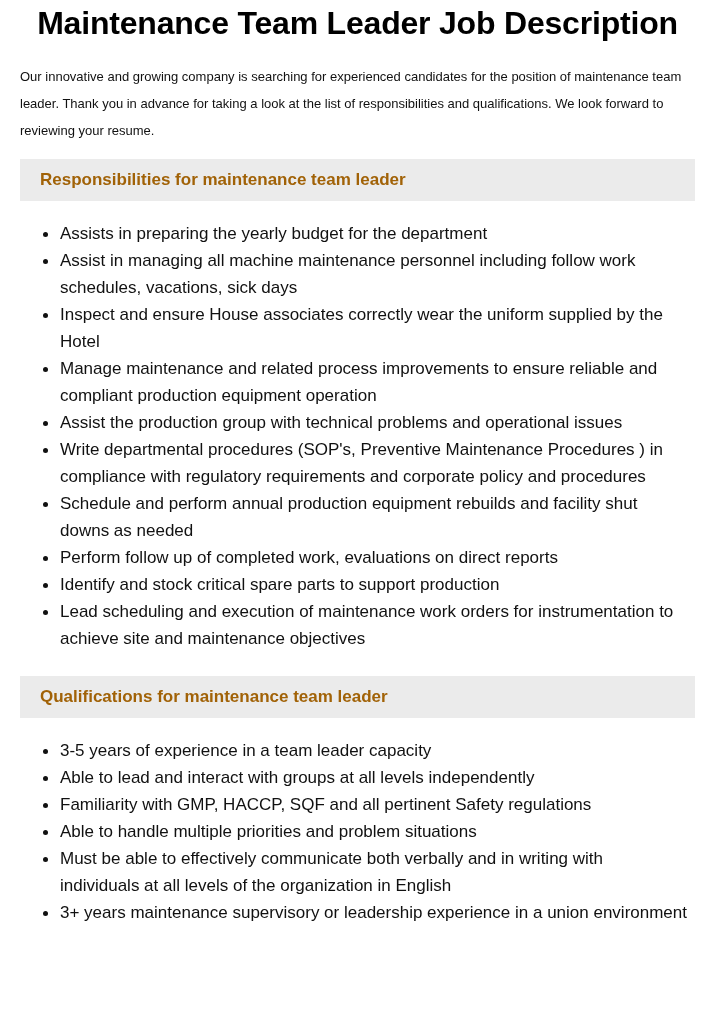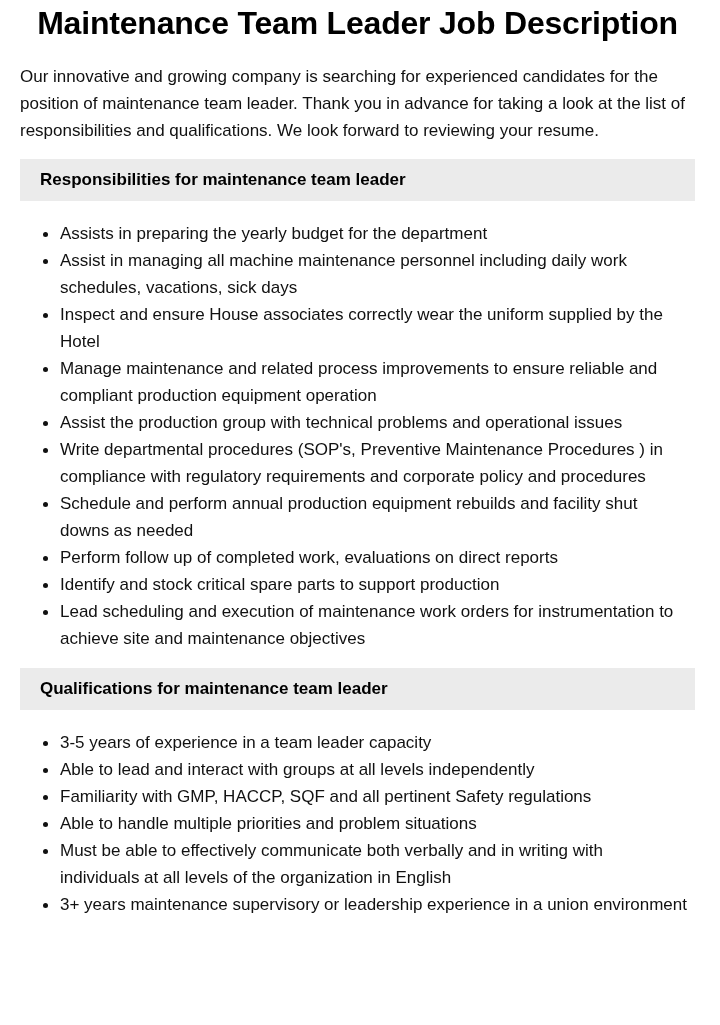--- a/index.html
+++ b/index.html
@@ -24,39 +24,39 @@
       padding-top: 3px;
       text-align: center;
       font-size: 32px;
       font-weight: bold;
       line-height: 40px;
       letter-spacing: -0.2px;
       color: #000000;
     }
     .intro {
       margin: 20px 0 0 0;
-      font-size: 17px;
+      font-size: 13px;
       line-height: 27px;
       color: #111111;
     }
     .section-header {
       margin-top: 15px;
       background: #ebebeb;
       height: 42px;
       display: flex;
       align-items: center;
       padding-left: 20px;
       font-size: 17px;
       font-weight: bold;
-      color: #000000;
+      color: #a16207;
       width: 675px;
       box-sizing: border-box;
     }
     .section-header.qual {
-      margin-top: 16px;
+      margin-top: 24px;
     }
     ul.items {
       list-style: none;
       margin: 19px 8px 0 0;
       padding: 0 0 0 40px;
     }
     ul.items li {
       position: relative;
       font-size: 17px;
       line-height: 27px;
@@ -78,21 +78,21 @@
 
 <div class="page">
   <h1 class="title">Maintenance Team Leader Job Description</h1>
 
   <p class="intro">Our innovative and growing company is searching for experienced candidates for the position of maintenance team leader. Thank you in advance for taking a look at the list of responsibilities and qualifications. We look forward to reviewing your resume.</p>
 
   <div class="section-header">Responsibilities for maintenance team leader</div>
 
   <ul class="items">
     <li>Assists in preparing the yearly budget for the department</li>
-    <li>Assist in managing all machine maintenance personnel including daily work schedules, vacations, sick days</li>
+    <li>Assist in managing all machine maintenance personnel including follow work schedules, vacations, sick days</li>
     <li>Inspect and ensure House associates correctly wear the uniform supplied by the Hotel</li>
     <li>Manage maintenance and related process improvements to ensure reliable and compliant production equipment operation</li>
     <li>Assist the production group with technical problems and operational issues</li>
     <li>Write departmental procedures (SOP's, Preventive Maintenance Procedures ) in compliance with regulatory requirements and corporate policy and procedures</li>
     <li>Schedule and perform annual production equipment rebuilds and facility shut downs as needed</li>
     <li>Perform follow up of completed work, evaluations on direct reports</li>
     <li>Identify and stock critical spare parts to support production</li>
     <li>Lead scheduling and execution of maintenance work orders for instrumentation to achieve site and maintenance objectives</li>
   </ul>
 

